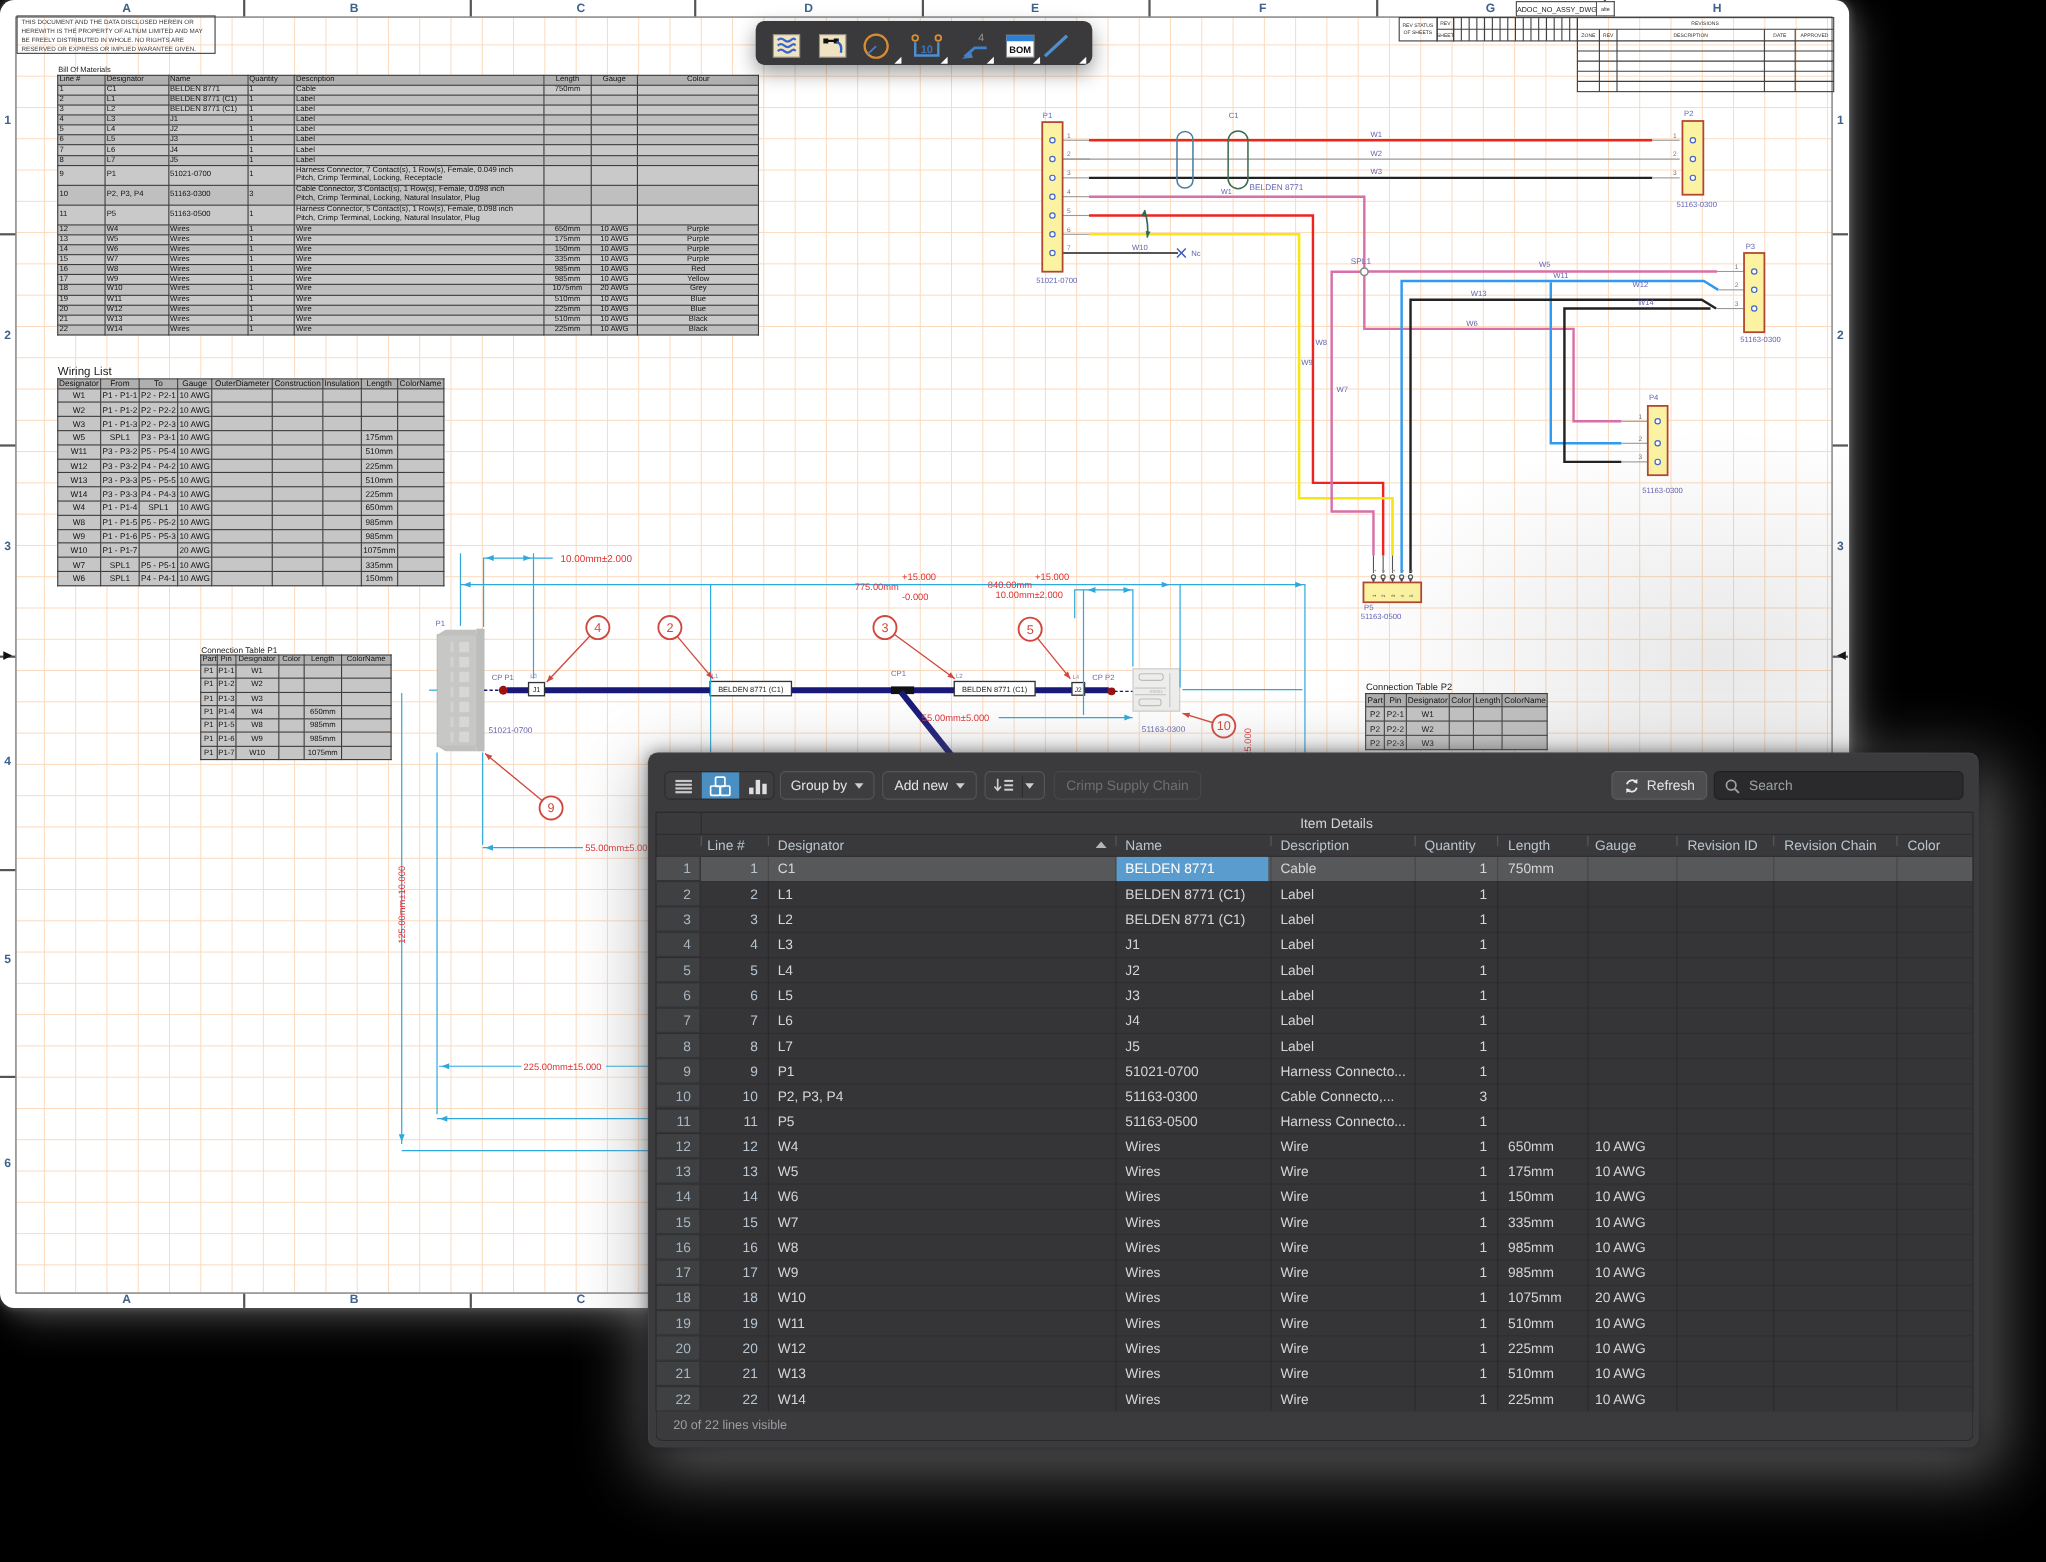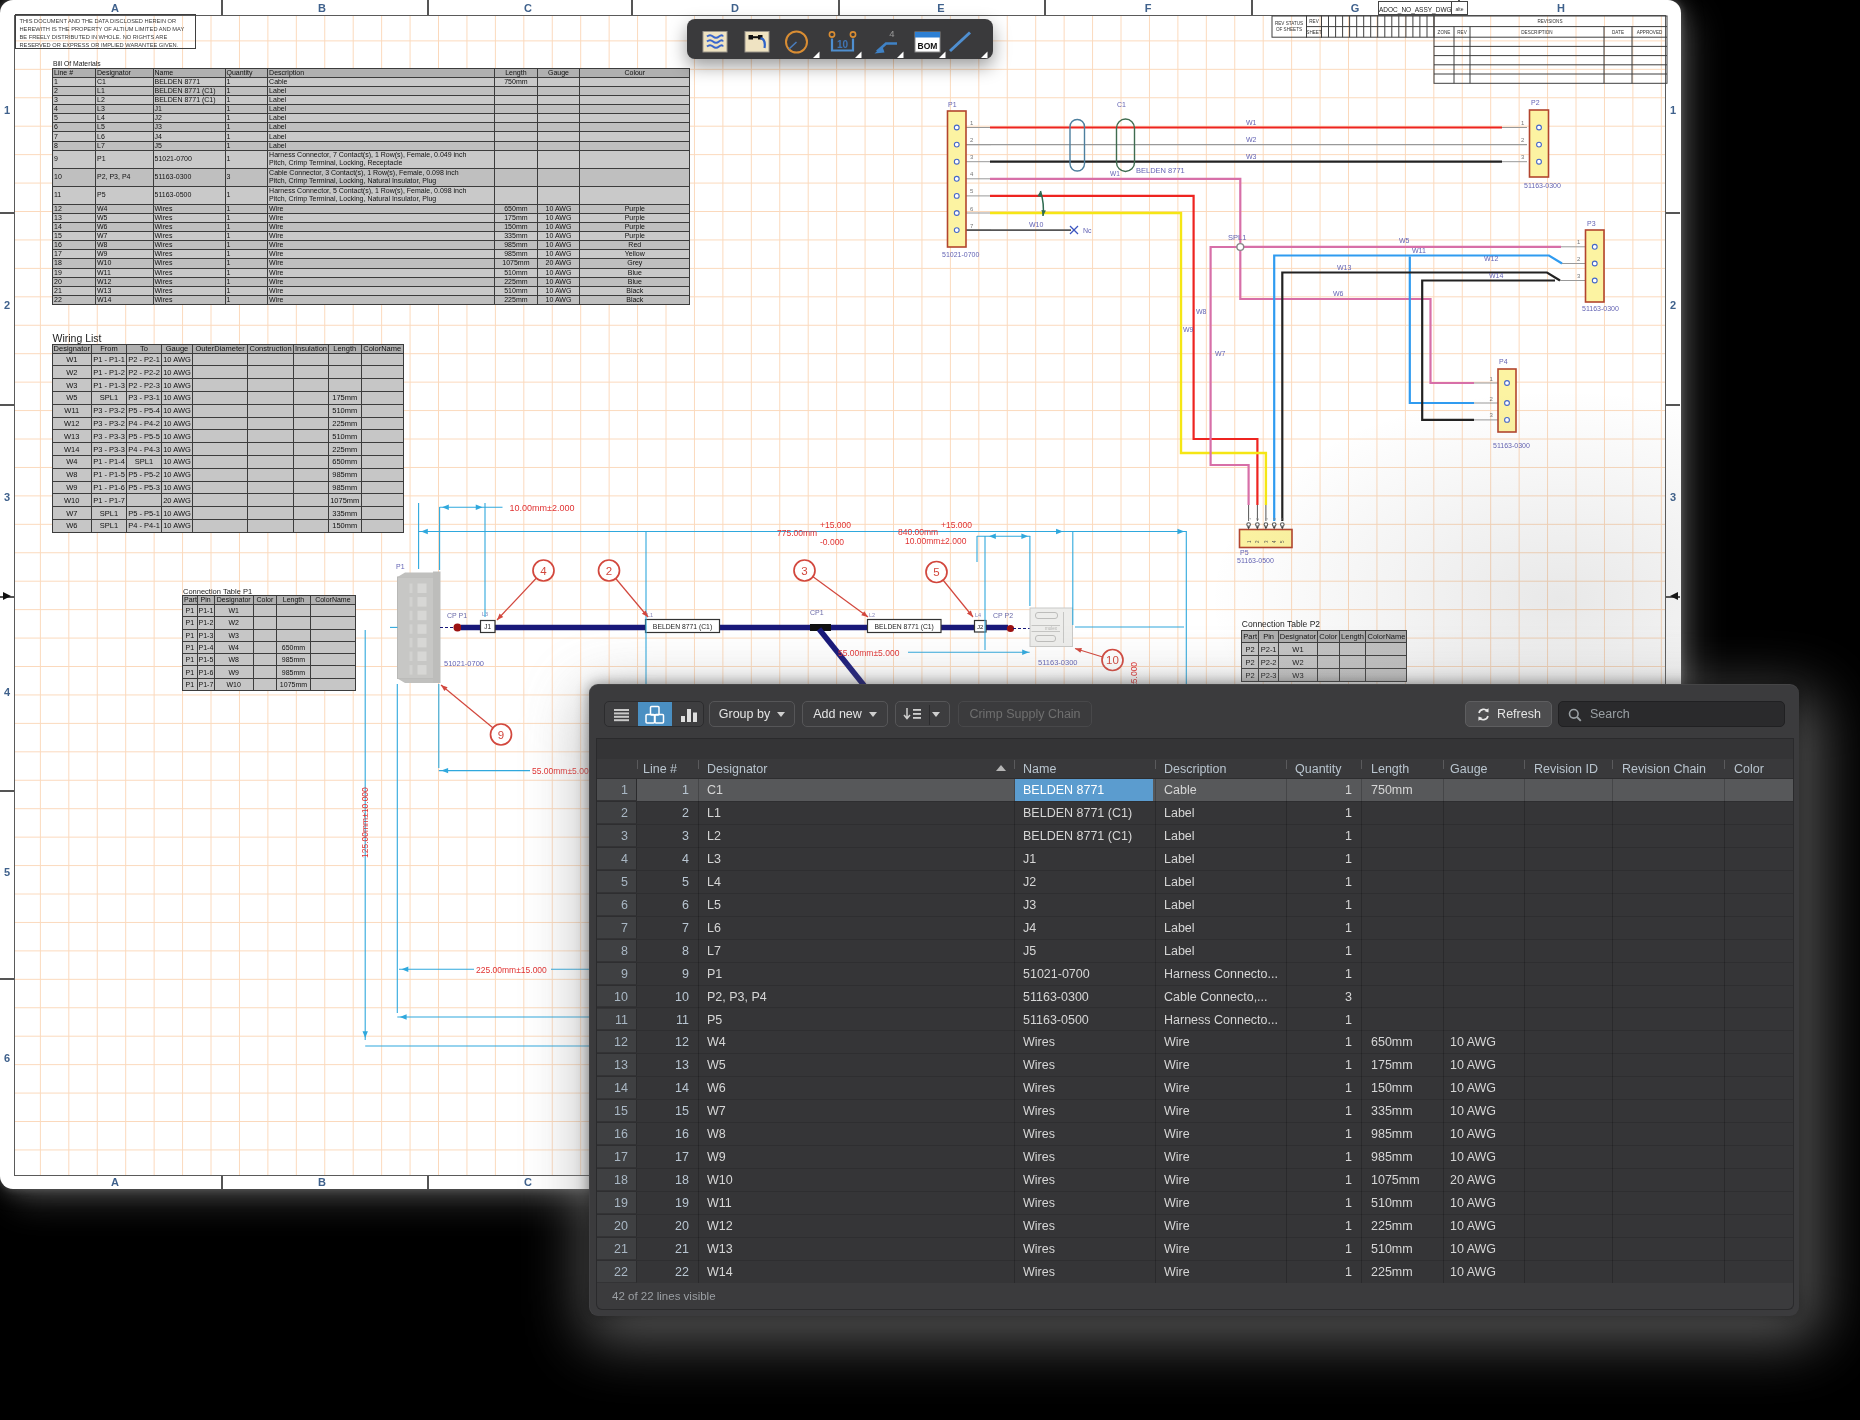--- a/index.html
+++ b/index.html
@@ -1021,20 +1021,24 @@
           <path d="M3,6 a5,5 0 0 1 9,-1.5" fill="none" stroke="#e8e8e8" stroke-width="1.6"></path>
           <path d="M12.6,1.2 L12.4,5.4 L8.4,4 Z" fill="#e8e8e8"></path>
           <path d="M12,9 a5,5 0 0 1 -9,1.5" fill="none" stroke="#e8e8e8" stroke-width="1.6"></path>
           <path d="M2.4,13.8 L2.6,9.6 L6.6,11 Z" fill="#e8e8e8"></path>
         </svg>Refresh</div>
       <div style="position:absolute;left:969px;top:17px;width:227px;height:26px;background:#2a2a2c;border:1px solid #202022;border-radius:5px;color:#9aa0a4;font-size:12.5px;line-height:24px"><svg width="14" height="14" style="position:absolute;left:9px;top:6px" viewBox="0 0 14 14">
           <circle cx="5.8" cy="5.8" r="4.3" fill="none" stroke="#9aa0a4" stroke-width="1.6"></circle>
           <line x1="9" y1="9" x2="12.8" y2="12.8" stroke="#9aa0a4" stroke-width="1.8"></line>
         </svg><span style="margin-left:31px">Search</span></div>
       <div class="itable">
+        <div style="position:absolute;left:0;top:0;width:1196px;height:20px;background:#3a3a3c;border-bottom:1px solid #2d2d2f">
+          <div style="position:absolute;left:40px;top:0;width:1px;height:20px;background:#2d2d2f"></div>
+          <div style="position:absolute;left:40px;top:0;width:1156px;text-align:center;line-height:20px;color:#d5d5d5">Item Details</div>
+        </div>
         <div style="position:absolute;left:0;top:20px;width:1196px;height:20px;background:#39393b;border-bottom:1px solid #2d2d2f">
           <div class="hdr" style="left:46px;top:0;line-height:20px">Line #</div>
           <div class="hdr" style="left:110px;top:0;line-height:20px">Designator</div>
           <div class="hdr" style="left:426px;top:0;line-height:20px">Name</div>
           <div class="hdr" style="left:567px;top:0;line-height:20px">Description</div>
           <div class="hdr" style="left:698px;top:0;line-height:20px">Quantity</div>
           <div class="hdr" style="left:774px;top:0;line-height:20px">Length</div>
           <div class="hdr" style="left:853px;top:0;line-height:20px">Gauge</div>
           <div class="hdr" style="left:937px;top:0;line-height:20px">Revision ID</div>
           <div class="hdr" style="left:1025px;top:0;line-height:20px">Revision Chain</div>
@@ -1274,14 +1278,14 @@
         <div style="position:absolute;left:101px;top:40px;width:1px;height:505px;background:rgba(0,0,0,0.20)"></div>
         <div style="position:absolute;left:417px;top:40px;width:1px;height:505px;background:rgba(0,0,0,0.20)"></div>
         <div style="position:absolute;left:558px;top:40px;width:1px;height:505px;background:rgba(0,0,0,0.20)"></div>
         <div style="position:absolute;left:689px;top:40px;width:1px;height:505px;background:rgba(0,0,0,0.20)"></div>
         <div style="position:absolute;left:764px;top:40px;width:1px;height:505px;background:rgba(0,0,0,0.20)"></div>
         <div style="position:absolute;left:846px;top:40px;width:1px;height:505px;background:rgba(0,0,0,0.20)"></div>
         <div style="position:absolute;left:927px;top:40px;width:1px;height:505px;background:rgba(0,0,0,0.20)"></div>
         <div style="position:absolute;left:1015px;top:40px;width:1px;height:505px;background:rgba(0,0,0,0.20)"></div>
         <div style="position:absolute;left:1127px;top:40px;width:1px;height:505px;background:rgba(0,0,0,0.20)"></div>
       </div>
-      <div style="position:absolute;left:7px;top:599px;width:1198px;height:27px;background:#3b3b3d;border:1px solid #2a2a2c;border-top:none;border-radius:0 0 6px 6px;color:#9b9fa3;font-size:11.5px;line-height:26px;padding-left:15px">42 of 22 lines visible</div>
+      <div style="position:absolute;left:7px;top:599px;width:1198px;height:27px;background:#3b3b3d;border:1px solid #2a2a2c;border-top:none;border-radius:0 0 6px 6px;color:#9b9fa3;font-size:11.5px;line-height:26px;padding-left:15px">20 of 22 lines visible</div>
     </div>
 </div>
 </body></html>

